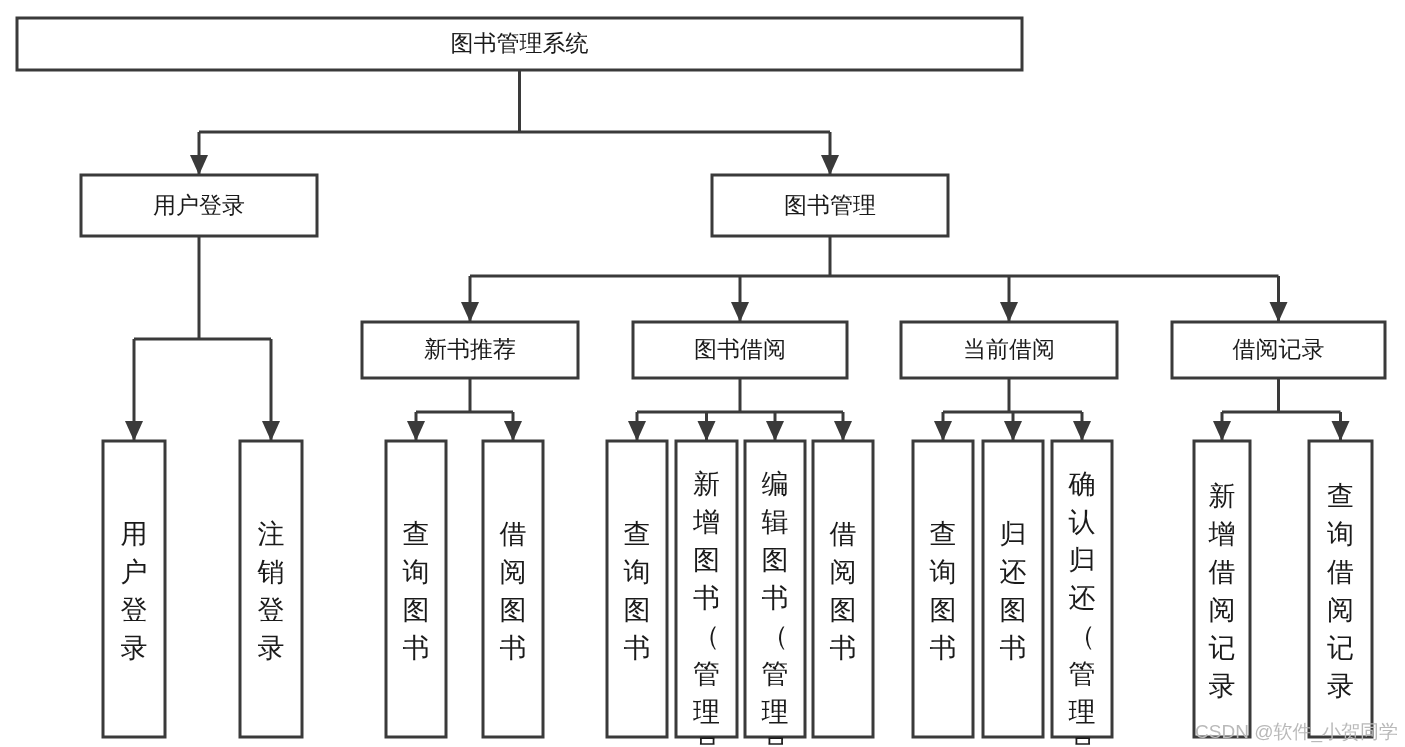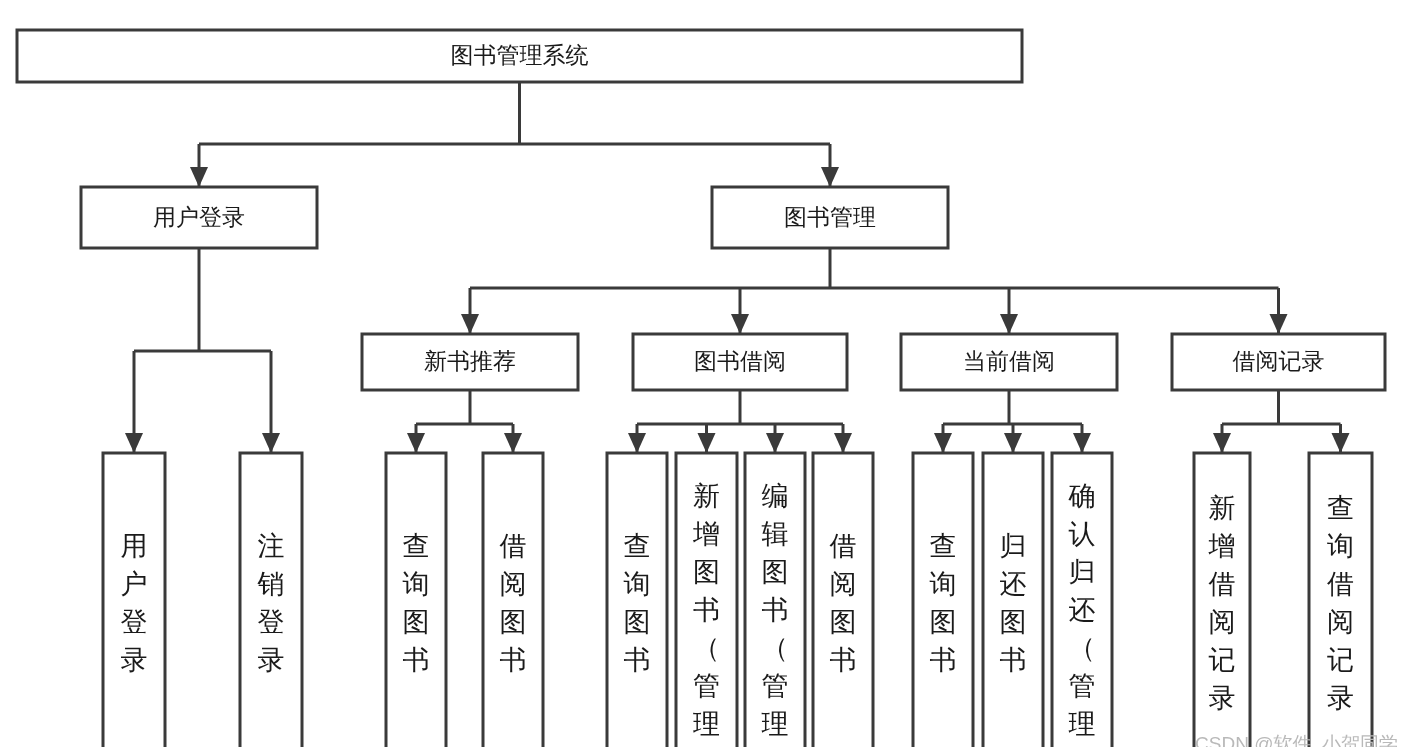--- a/index.html
+++ b/index.html
@@ -10,21 +10,21 @@
   body {
     width: 1405px;
     height: 747px;
     font-family: "Liberation Sans", "DejaVu Sans", sans-serif;
     overflow: hidden;
     position: relative;
   }
   #diagram-root {
     position: absolute;
     left: 0;
-    top: 16px;
+    top: 4px;
     width: 1405px;
     height: 661px;
   }
   svg.flow {
     display: block;
     width: 1405px;
     height: 747px;
   }
   .node-rect {
     fill: #ffffff;

